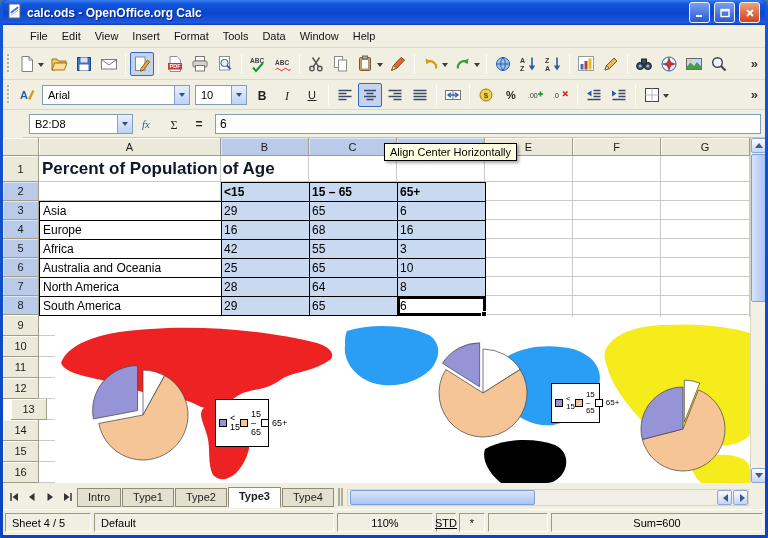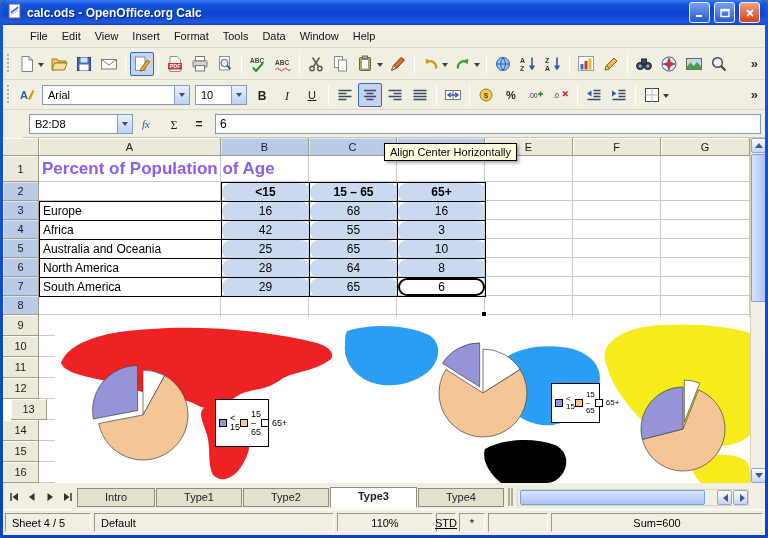--- a/index.html
+++ b/index.html
@@ -38,43 +38,43 @@
   .hdrbase{background:#ebe9d9;box-shadow:inset 1px 1px 0 #fdfdf4;border-right:1px solid #a09c8a;border-bottom:1px solid #a09c8a;font-size:11px;color:#1a1a1a;display:flex;align-items:center;justify-content:center;}
   .corner{position:absolute;left:0;top:0;width:36px;height:18px;z-index:5;}
   .col-headers{position:absolute;left:36px;top:0;width:711px;height:18px;z-index:4;}
   .col-h{position:absolute;top:0;height:18px;}
   .row-headers{position:absolute;left:0;top:18px;width:36px;height:327px;z-index:4;}
   .row-h{position:absolute;left:0;width:36px;}
   .hsel{background:#b9cbe8 !important;box-shadow:inset 1px 1px 0 #dce6f5 !important;}
   .cells{position:absolute;left:36px;top:18px;width:711px;height:327px;background:#fff;overflow:hidden;}
   .gl-v{position:absolute;top:0;bottom:0;width:1px;background:#c9c9c9;}
   .gl-h{position:absolute;left:0;right:0;height:1px;background:#c9c9c9;}
-  .row1-title{position:absolute;left:3px;top:0;height:39px;line-height:26px;font-size:17px;font-weight:bold;white-space:nowrap;color:#8b5cf6;}
+  .row1-title{position:absolute;left:3px;top:0;height:39px;line-height:26px;font-size:17px;font-weight:bold;white-space:nowrap;color:#0f172a;}
   .sheet-table{position:absolute;left:0;top:26px;border-collapse:collapse;table-layout:fixed;}
   .sheet-table td{border:1px solid #000;height:19px;font-size:12px;padding:0 2px;background:#fff;}
   .sheet-table col.c-a{width:182px;} .sheet-table col.c-b{width:88px;}
   .sheet-table td.nm{text-align:left;padding-left:3px;}
-  .sheet-table td.sel{background:#c9d9f0;text-align:center;border-radius:9px;}
+  .sheet-table td.sel{background:#c9d9f0;text-align:left;}
   .sheet-table td.hd{font-weight:bold;}
   .sheet-table td.blank{border:none;background:transparent;}
   .sheet-table td.active{background:#fff;box-shadow:inset 0 0 0 2px #000;}
   .fill-handle{position:absolute;left:442px;top:155px;width:6px;height:6px;background:#000;border:1px solid #fff;z-index:6;}
   .chart-box{position:absolute;left:16px;top:161px;width:695px;height:166px;background:#fff;z-index:3;}
   .chart-legend{position:absolute;background:#fff;border:1px solid #000;padding:2px 3px;display:flex;flex-direction:row;justify-content:space-around;z-index:4;}
   .leg-row{display:flex;align-items:center;gap:3px;line-height:1;}
   .leg-sq{width:8px;height:8px;border:1px solid #000;display:inline-block;flex:none;}
   .vscroll{position:absolute;right:0;top:0;width:15px;height:345px;background:#f2f0e6;border-left:1px solid #d8d4c4;z-index:10;}
   .vs-btn{position:absolute;left:0;width:15px;height:15px;background:linear-gradient(#fdfdfd,#c6d4f6);border:1px solid #8da6d8;border-radius:2px;display:flex;align-items:center;justify-content:center;}
   .vs-btn.up{top:0;} .vs-btn.down{bottom:0;}
   .vs-btn.up::after{content:"";border:4px solid transparent;border-bottom:5px solid #3c5a98;margin-top:-4px;}
   .vs-btn.down::after{content:"";border:4px solid transparent;border-top:5px solid #3c5a98;margin-bottom:-4px;}
   .vs-thumb{position:absolute;left:0;top:16px;width:15px;height:148px;background:linear-gradient(90deg,#d8e4fc,#aac4f4);border:1px solid #7ba0dc;border-radius:2px;}
   .tabbar{height:26px;display:flex;align-items:center;background:#f1efe2;padding:2px 2px 0 2px;gap:1px;}
   .tnav{width:17px;height:17px;display:inline-flex;align-items:center;justify-content:center;}
-  .tab{height:19px;line-height:17px;padding:0 27px;font-size:11px;background:#e4e0cf;border:1px solid #8f8c7a;color:#222;white-space:nowrap;text-align:right;}
+  .tab{height:19px;line-height:17px;padding:0 10px;font-size:11px;background:#e4e0cf;border:1px solid #8f8c7a;color:#222;white-space:nowrap;text-align:right;}
   .tab.active{background:#fff;font-weight:bold;height:21px;border-bottom-color:#fff;}
   .tab-splitter{width:5px;height:18px;margin:0 3px;border-left:2px solid #b0ac9a;border-right:2px solid #b0ac9a;}
   .hscroll{position:relative;flex:1;height:17px;background:#f2f0e6;border:1px solid #d8d4c4;margin-right:14px;}
   .hs-thumb{position:absolute;left:2px;top:0;width:185px;height:15px;background:linear-gradient(#d8e4fc,#aac4f4);border:1px solid #7ba0dc;border-radius:2px;}
   .hs-btn{position:absolute;top:0;width:15px;height:15px;background:linear-gradient(#fdfdfd,#c6d4f6);border:1px solid #8da6d8;border-radius:2px;}
   .hs-btn.left{right:16px;} .hs-btn.right{right:0;}
   .hs-btn.left::after{content:"";position:absolute;left:3px;top:3px;border:4px solid transparent;border-right:5px solid #3c5a98;margin-left:-2px;}
   .hs-btn.right::after{content:"";position:absolute;left:6px;top:3px;border:4px solid transparent;border-left:5px solid #3c5a98;}
   .statusbar{height:26px;display:flex;gap:3px;align-items:center;padding:0 2px;background:#f1efe2;border-top:1px solid #fff;}
   .panel{height:19px;border:1px solid;border-color:#9c9883 #fff #fff #9c9883;font-size:11px;display:flex;align-items:center;padding:0 6px;background:#f1efe2;white-space:nowrap;}
@@ -509,20 +509,26 @@
               <col class="c-b">
               <col class="c-b">
               <col class="c-b">
             </colgroup>
           <tbody>
             <tr>
               <td class="blank"></td>
               <td class="sel hd">&lt;15</td>
               <td class="sel hd">15 – 65</td>
               <td class="sel hd">65+</td>
+            </tr>
+            <tr>
+              <td class="nm">Asia</td>
+              <td class="sel">29</td>
+              <td class="sel">65</td>
+              <td class="sel">6</td>
             </tr>
             <tr>
               <td class="nm">Europe</td>
               <td class="sel">16</td>
               <td class="sel">68</td>
               <td class="sel">16</td>
             </tr>
             <tr>
               <td class="nm">Africa</td>
               <td class="sel">42</td>

